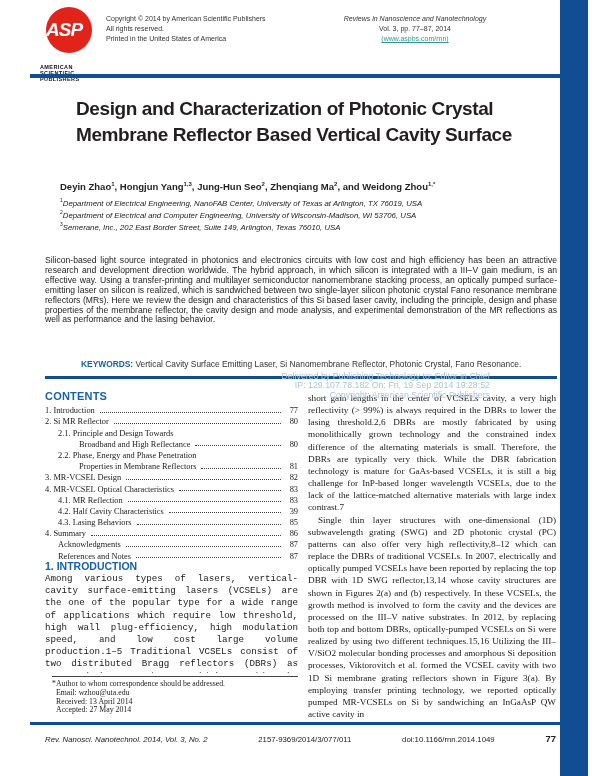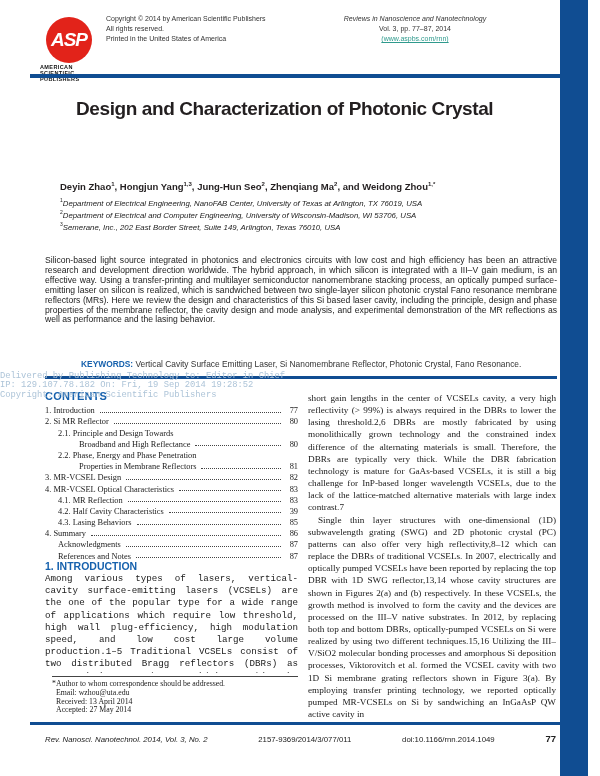--- a/index.html
+++ b/index.html
@@ -5,23 +5,23 @@
   html,body { margin:0; padding:0; background:#ffffff; }
   .page {
     position:relative; width:600px; height:776px; background:#ffffff;
     overflow:hidden; font-family:"Liberation Sans", sans-serif; color:#1a1a1a;
   }
   
   .edge-bar { position:absolute; left:560px; top:0; width:28px; height:776px; background:#104d92; }
 
   
   .logo-circle {
-    position:absolute; left:46px; top:17px; width:46px; height:46px;
+    position:absolute; left:46px; top:7px; width:46px; height:46px;
     background:#e2231a; border-radius:50%;
-    display:flex; align-items:center; justify-content:center;
+    display:flex; align-items:center; 
   }
   .logo-circle span { color:#ffffff; font-weight:bold; font-style:italic; font-size:19px; letter-spacing:-1px; }
   .logo-org { position:absolute; left:40px; top:64px; width:60px; text-align:left; font-weight:bold; font-size:5.5px; line-height:6px; letter-spacing:.4px; color:#111; }
   .copyright { position:absolute; left:106px; top:14px; font-size:7px; line-height:10px; color:#333; }
   .journal-info { position:absolute; left:330px; top:14px; width:170px; text-align:center; font-size:7px; line-height:10px; color:#333; }
   .journal-info .jname { font-style:italic; }
   .journal-info .jurl { color:#2f9a8d; text-decoration:underline; cursor:pointer; }
   .header-rule { position:absolute; left:30px; top:74px; width:532px; height:4px; background:#104d92; }
 
   
@@ -32,21 +32,21 @@
   .affiliations { position:absolute; left:60px; top:196px; font-size:7.8px; font-style:italic; line-height:8.6px; color:#222; }
   .affiliations sup { font-size:5px; font-style:normal; }
 
   
   .abstract { position:absolute; left:45px; top:256px; width:512px; font-size:8.6px; line-height:9.9px; text-align:justify; color:#222; }
   .keywords { position:absolute; left:45px; top:359px; width:512px; font-size:8.4px; color:#333;padding-left:36px; }
   .keywords .kw-label { color:#1661ad; font-weight:bold; }
   .kw-rule { position:absolute; left:45px; top:376px; width:512px; height:2.5px; background:#104d92; }
 
   
-  .watermark { position:absolute; left:0; top:372px; width:490px; text-align:left; color:#adc4d8; font-size:8.8px; line-height:9.4px; z-index:5;font-family:Liberation Mono, monospace; }
+  .watermark { position:absolute; left:0; top:372px; width:490px; text-align:right; color:#adc4d8; font-size:8.8px; line-height:9.4px; z-index:5; }
 
   
   .toc-heading { position:absolute; left:45px; top:390px; font-size:11px; font-weight:bold; color:#1661ad; letter-spacing:.2px; }
   .toc { position:absolute; left:45px; top:404px; width:253px; font-family:"Liberation Serif", serif; font-size:8.4px; color:#1a1a1a; }
   .toc-row { display:flex; align-items:flex-end; height:11.2px; }
   .toc-row.lvl1 { padding-left:13px; }
   .toc-row.lvl2 { padding-left:34px; }
   .toc-text { white-space:nowrap; }
   .toc-dots { flex:1; border-bottom:1.6px dotted #444; margin:0 3px 2.5px 5px; }
   .toc-page { width:14px; text-align:right; }
@@ -95,20 +95,21 @@
   </div>
   <div class="journal-info">
     <div class="jname">Reviews in Nanoscience and Nanotechnology</div>
     <div>Vol. 3, pp. 77–87, 2014</div>
     <div class="jurl">(www.aspbs.com/rnn)</div>
   </div>
   <div class="header-rule"></div>
 
   <div class="title-block">
     <div>Design and Characterization of Photonic Crystal</div>
+    <div>Membrane Reflector Based Vertical Cavity Surface</div>
   </div>
 
   <div class="authors">
     <span><span>Deyin Zhao</span><sup>1</sup><span>, </span></span><span><span>Hongjun Yang</span><sup>1,3</sup><span>, </span></span><span><span>Jung-Hun Seo</span><sup>2</sup><span>, </span></span><span><span>Zhenqiang Ma</span><sup>2</sup><span>, and </span></span><span><span>Weidong Zhou</span><sup>1,*</sup></span>
   </div>
 
   <div class="affiliations">
     <div><sup>1</sup><span>Department of Electrical Engineering, NanoFAB Center, University of Texas at Arlington, TX 76019, USA</span></div>
     <div><sup>2</sup><span>Department of Electrical and Computer Engineering, University of Wisconsin-Madison, WI 53706, USA</span></div>
     <div><sup>3</sup><span>Semerane, Inc., 202 East Border Street, Suite 149, Arlington, Texas 76010, USA</span></div>

